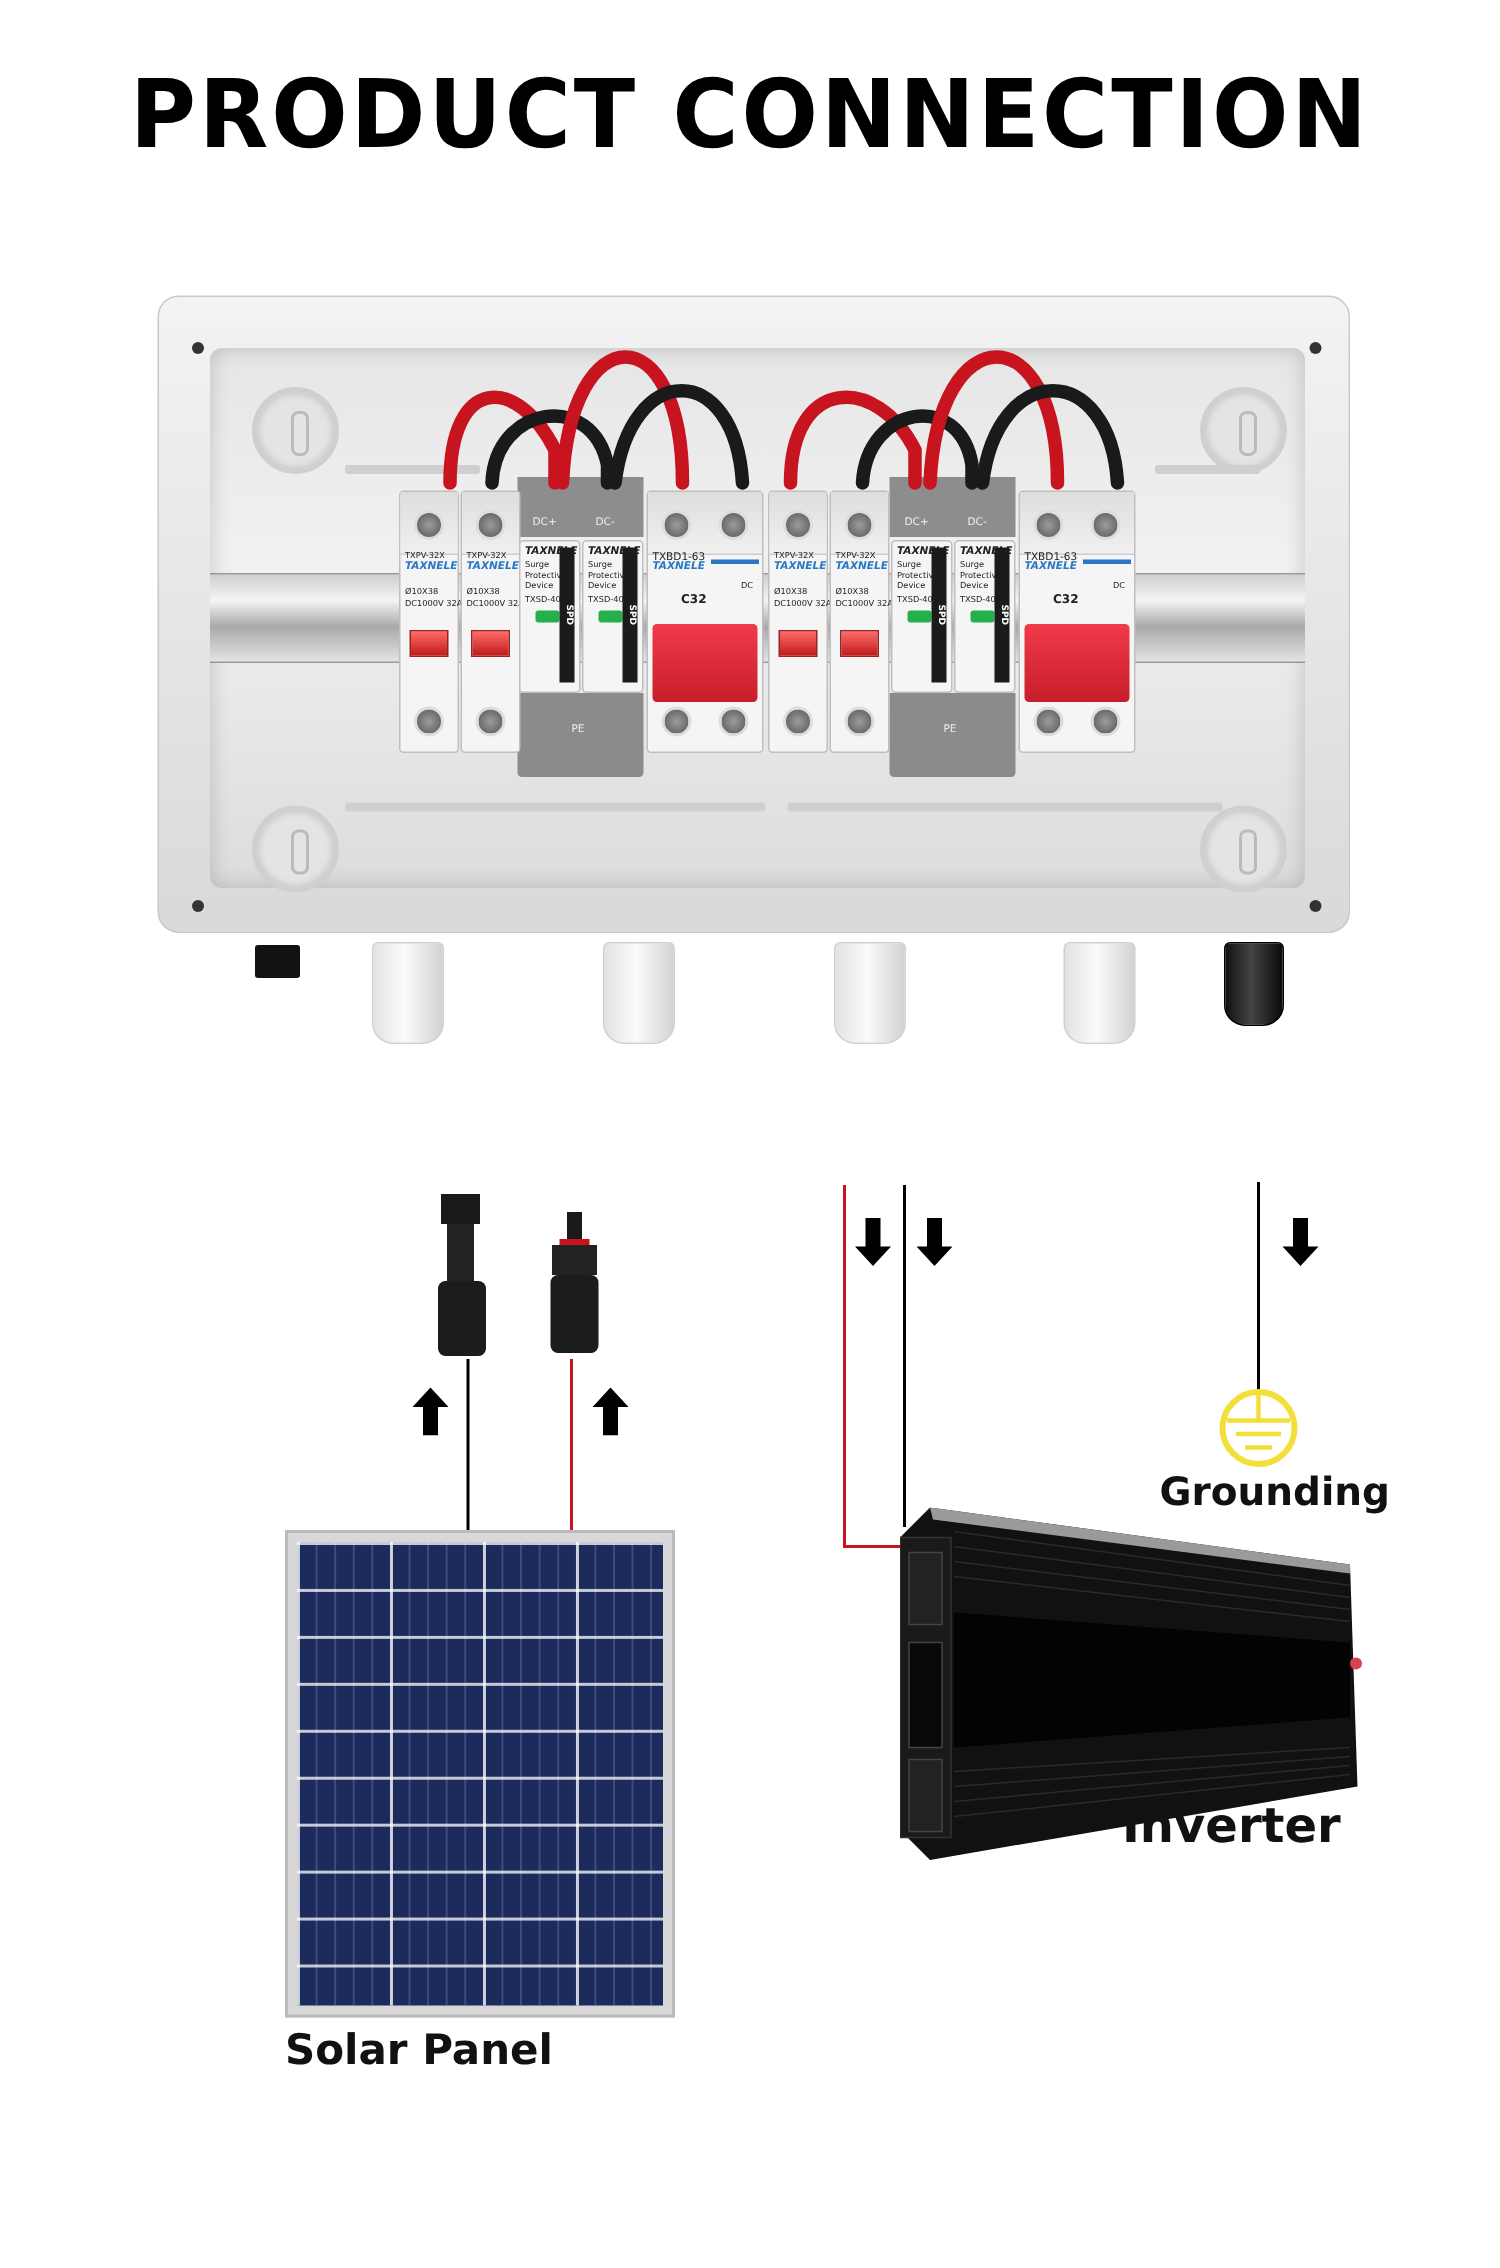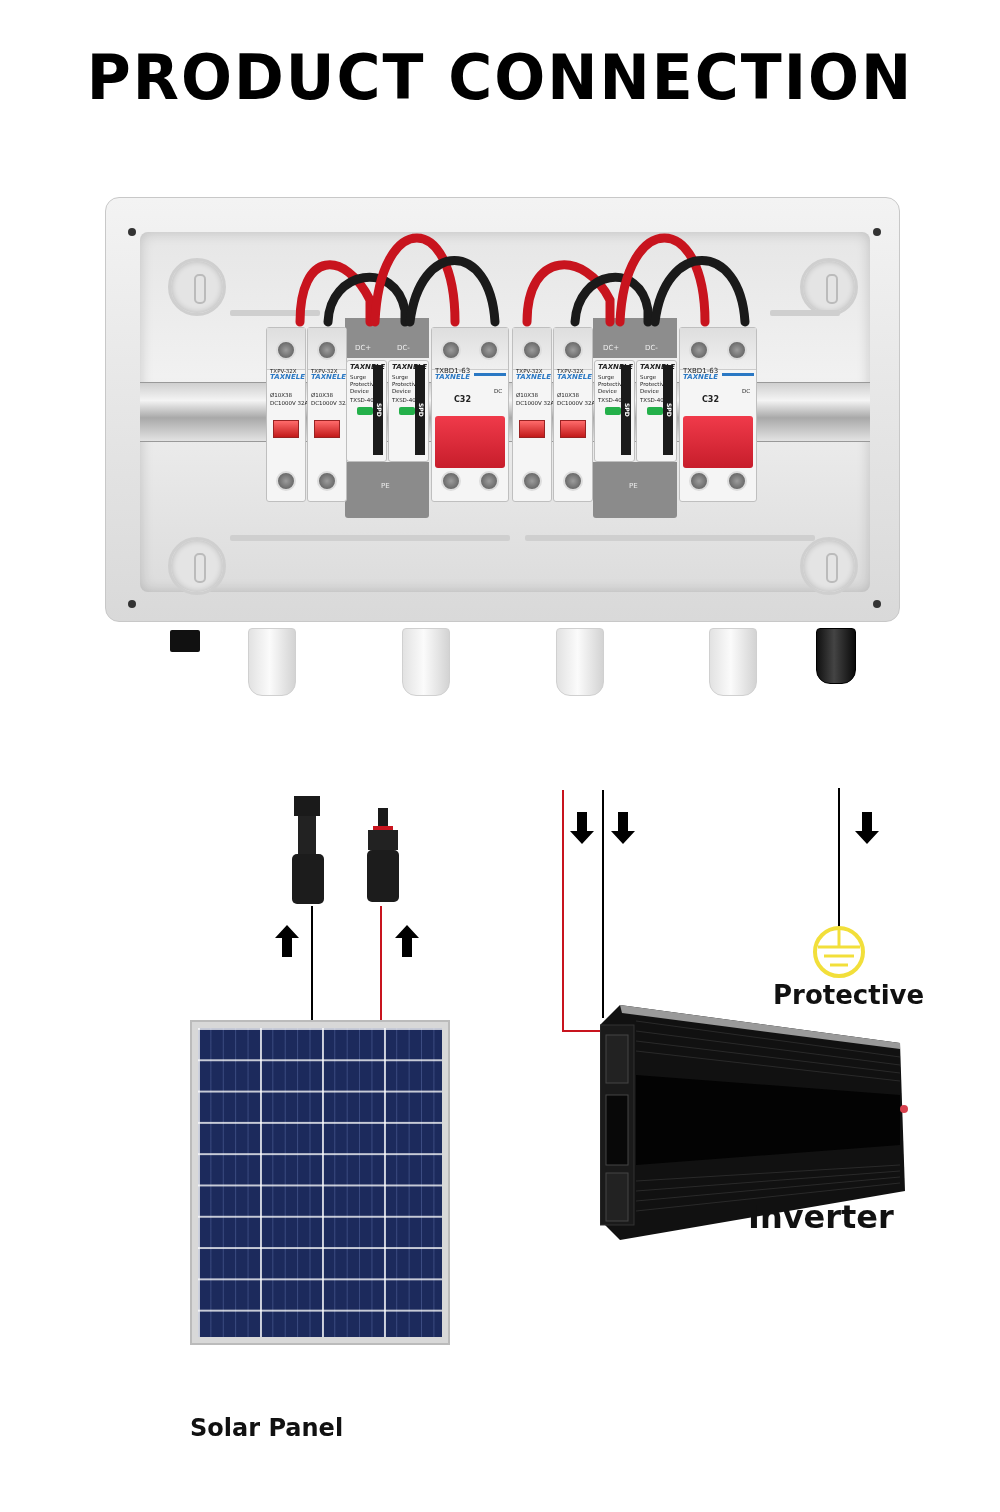--- a/index.html
+++ b/index.html
@@ -241,21 +241,21 @@
   <svg class="abs arrow" style="left:275px;top:925px" viewBox="0 0 24 32">
       <polygon points="12,0 24,13 17,13 17,32 7,32 7,13 0,13" fill="#000"></polygon>
     </svg>
   <svg class="abs arrow" style="left:395px;top:925px" viewBox="0 0 24 32">
       <polygon points="12,0 24,13 17,13 17,32 7,32 7,13 0,13" fill="#000"></polygon>
     </svg>
 
   <div class="abs panel">
     <div class="panel-grid"></div>
   </div>
-  <div class="abs label" style="left:190px;top:1414px;font-size:24px">Solar Panel</div>
+  <div class="abs label" style="left:190px;top:1350px;font-size:28px">Solar Panel</div>
 
   <div class="abs line red" style="left:562px;top:790px;width:2px;height:242px"></div>
   <div class="abs line red" style="left:562px;top:1030px;width:58px;height:2px"></div>
   <div class="abs line" style="left:602px;top:790px;width:2px;height:228px"></div>
   <svg class="abs arrow" style="left:570px;top:812px" viewBox="0 0 24 32">
       <polygon points="7,0 17,0 17,19 24,19 12,32 0,19 7,19" fill="#000"></polygon>
     </svg>
   <svg class="abs arrow" style="left:611px;top:812px" viewBox="0 0 24 32">
       <polygon points="7,0 17,0 17,19 24,19 12,32 0,19 7,19" fill="#000"></polygon>
     </svg>
@@ -264,21 +264,21 @@
       <polygon points="7,0 17,0 17,19 24,19 12,32 0,19 7,19" fill="#000"></polygon>
     </svg>
 
   <svg class="abs" style="left:812px;top:925px" width="56" height="54">
     <circle cx="27" cy="27" r="24" fill="none" stroke="#f2df3a" stroke-width="4"></circle>
     <line x1="27" y1="3" x2="27" y2="22" stroke="#f2df3a" stroke-width="3"></line>
     <line x1="6" y1="22" x2="48" y2="22" stroke="#f2df3a" stroke-width="3"></line>
     <line x1="12" y1="31" x2="42" y2="31" stroke="#f2df3a" stroke-width="3"></line>
     <line x1="18" y1="40" x2="36" y2="40" stroke="#f2df3a" stroke-width="3"></line>
   </svg>
-  <div class="abs label" style="left:773px;top:980px;font-size:26px">Protective</div>
+  <div class="abs label" style="left:773px;top:980px;font-size:26px">Grounding</div>
 
   <svg class="abs inverter-body" viewBox="0 0 310 235">
     <polygon points="0,20 20,0 300,38 305,186 20,235 0,215" fill="#111"></polygon>
     <polygon points="20,0 300,38 300,44 22,8" fill="#9a9a9a"></polygon>
     <rect x="0" y="20" width="34" height="200" fill="#1a1a1a" stroke="#333"></rect>
     <rect x="6" y="30" width="22" height="48" fill="#222" stroke="#444"></rect>
     <rect x="6" y="90" width="22" height="70" fill="#080808" stroke="#444"></rect>
     <rect x="6" y="168" width="22" height="48" fill="#222" stroke="#444"></rect>
     <g stroke="#2a2a2a" stroke-width="1">
       <line x1="36" y1="16" x2="300" y2="52"></line>

